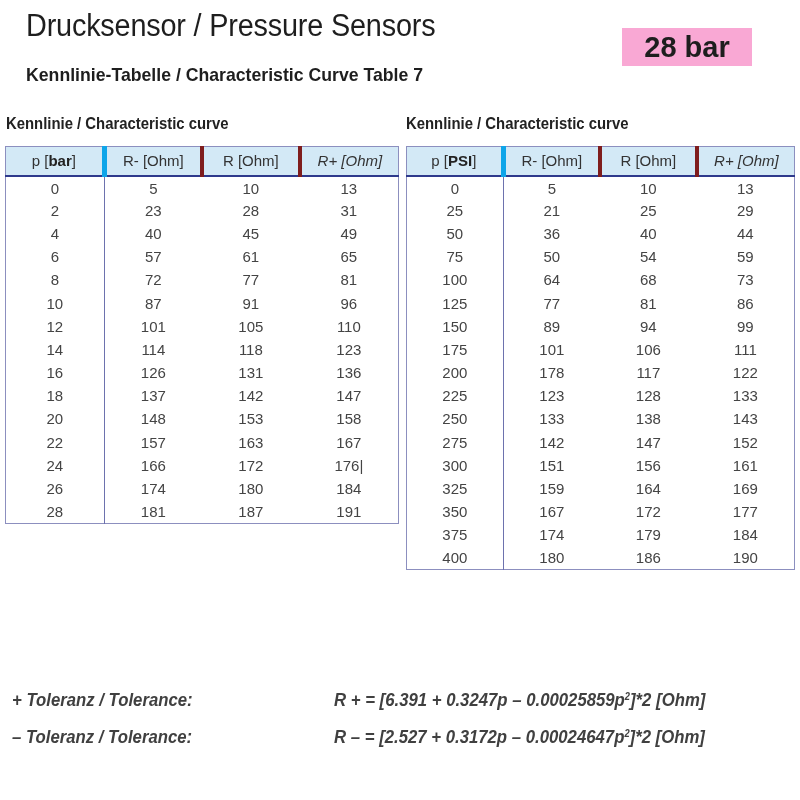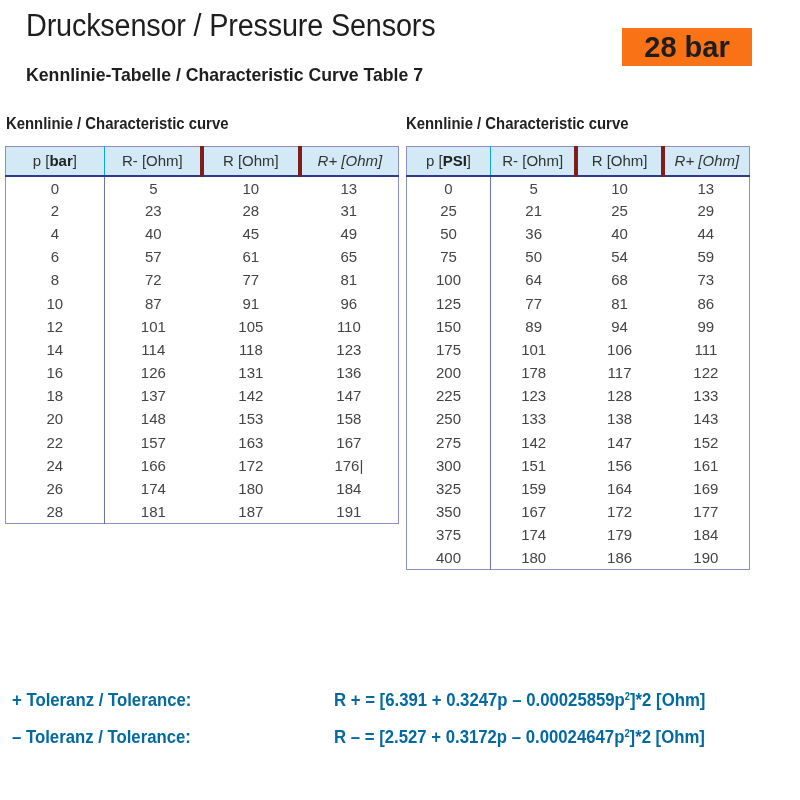--- a/index.html
+++ b/index.html
@@ -11,71 +11,71 @@
       font-size: 31px; font-weight: 400; color: #1e1e1e; letter-spacing: -0.2px;
       transform: scaleX(0.93); transform-origin: left top;
     }
     .subtitle {
       position: absolute; left: 26px; top: 64px;
       font-size: 19px; font-weight: 700; color: #1e1e1e;
       transform: scaleX(0.93); transform-origin: left top;
     }
     .badge {
       position: absolute; left: 622px; top: 28px; width: 130px; height: 38px;
-      background: #f97316; color: #1e1e1e;
+      background: #f9a8d4; color: #1e1e1e;
       font-size: 29px; font-weight: 700; text-align: center; line-height: 38px;
     }
 
     .caption {
       position: absolute; top: 115px;
       font-size: 16px; font-weight: 700; color: #222222;
       transform: scaleX(0.93); transform-origin: left top;
     }
     .caption.left { left: 6px; }
     .caption.right { left: 406px; }
 
     table.curve {
       position: absolute; top: 146px;
       border-collapse: collapse;
       font-size: 15px; color: #444444;
       border: 1px solid #8c8fbf;
     }
     table.curve.left { left: 5px; width: 394px; }
-    table.curve.right { left: 406px; width: 344px; }
+    table.curve.right { left: 406px; width: 389px; }
 
     table.curve thead th {
       background: #d3e9f6;
       font-weight: 400; color: #333333;
       height: 29px;
       border-bottom: 2px solid #2e3a8c;
       border-right: 4px solid #7f1d1d;
       text-align: center;
     }
-    table.curve thead th:first-child { border-right: 1px solid #0ea5e9; }
+    table.curve thead th:first-child { border-right: 5px solid #0ea5e9; }
     table.curve thead th:last-child { border-right: none; font-style: italic; }
     table.curve thead th b { font-weight: 700; color: #222222; }
 
     table.curve tbody td {
       height: 23.2px; text-align: center; padding: 0;
     }
     table.curve tbody td:first-child { border-right: 1px solid #6d72ae; }
     table.curve tbody tr:first-child td { padding-top: 2px; }
 
     table.curve.left col.c0 { width: 99px; }
     table.curve.left col.c1 { width: 98px; }
     table.curve.left col.c2 { width: 98px; }
     table.curve.left col.c3 { width: 99px; }
     table.curve.right col.c0 { width: 97px; }
     table.curve.right col.c1 { width: 97px; }
     table.curve.right col.c2 { width: 97px; }
     table.curve.right col.c3 { width: 98px; }
 
     .formulas {
       position: absolute; left: 12px; top: 690px; width: 780px;
-      font-size: 18px; font-weight: 700; color: #0369a1;
+      font-size: 18px; font-weight: 700; color: #404040; font-style: italic;
     }
     .formula-row {
       position: relative; height: 36.5px; white-space: nowrap;
     }
     .formula-label {
       position: absolute; left: 0; top: 0;
       transform: scaleX(0.93); transform-origin: left top;
     }
     .formula-eq {
       position: absolute; left: 322px; top: 0;

